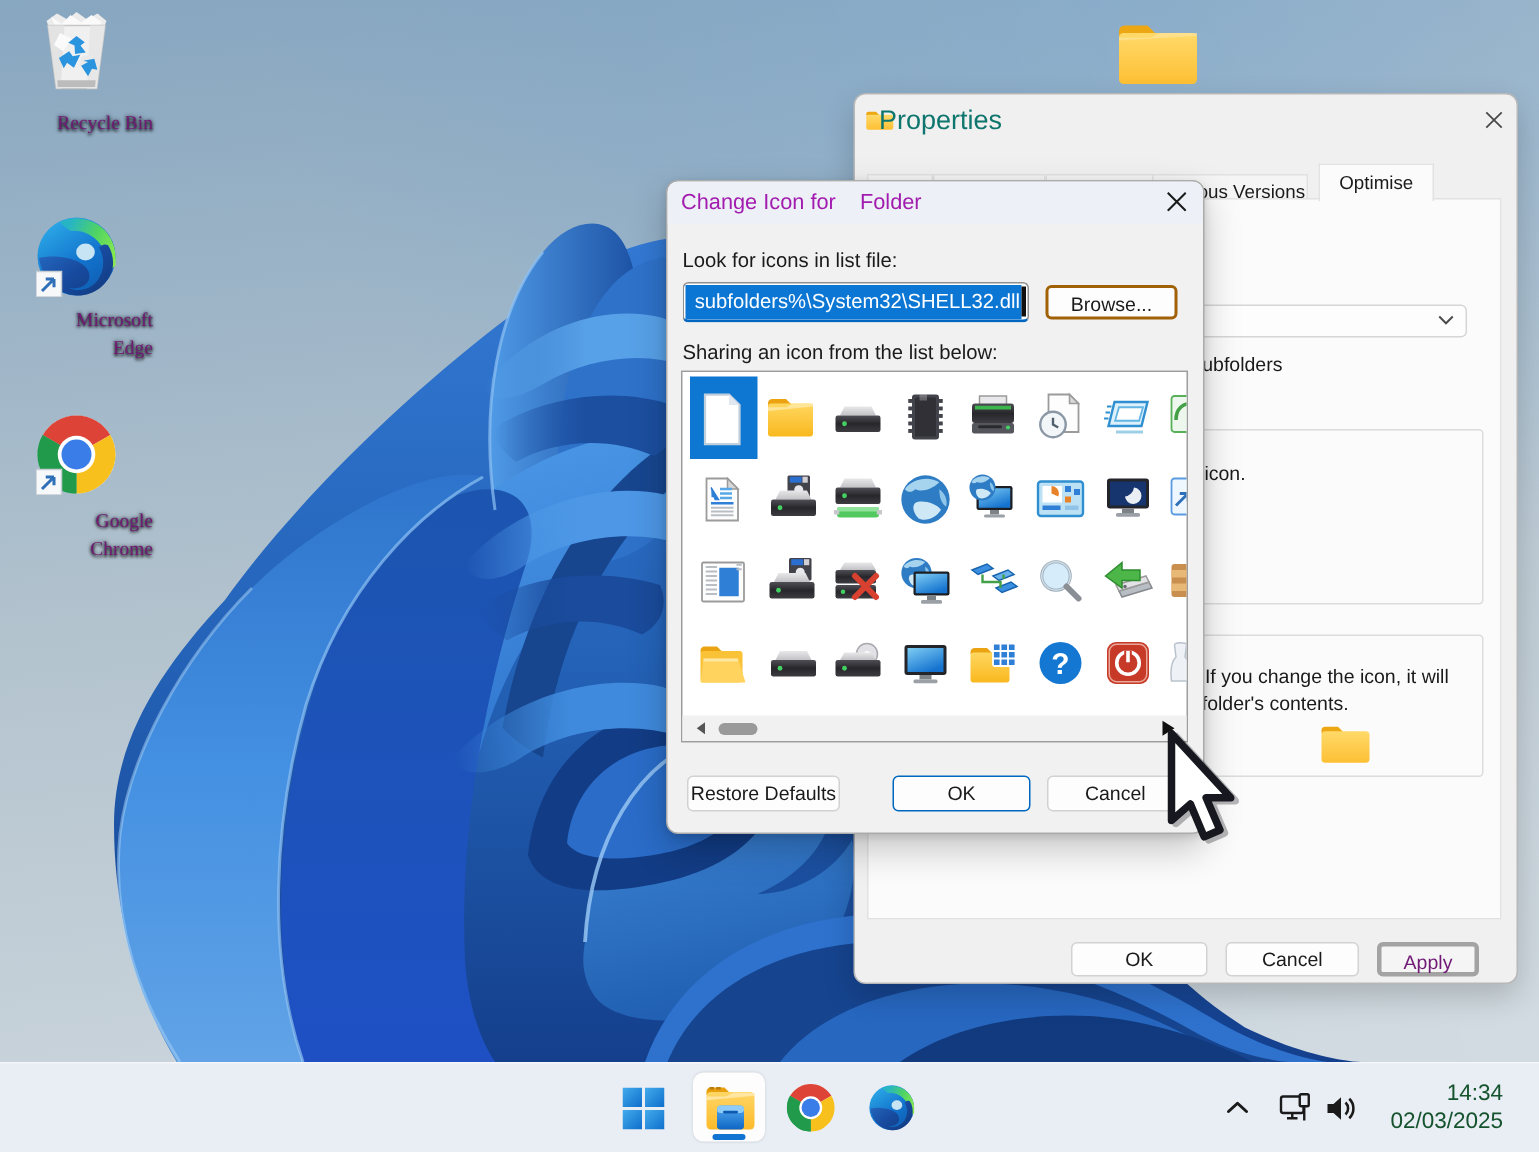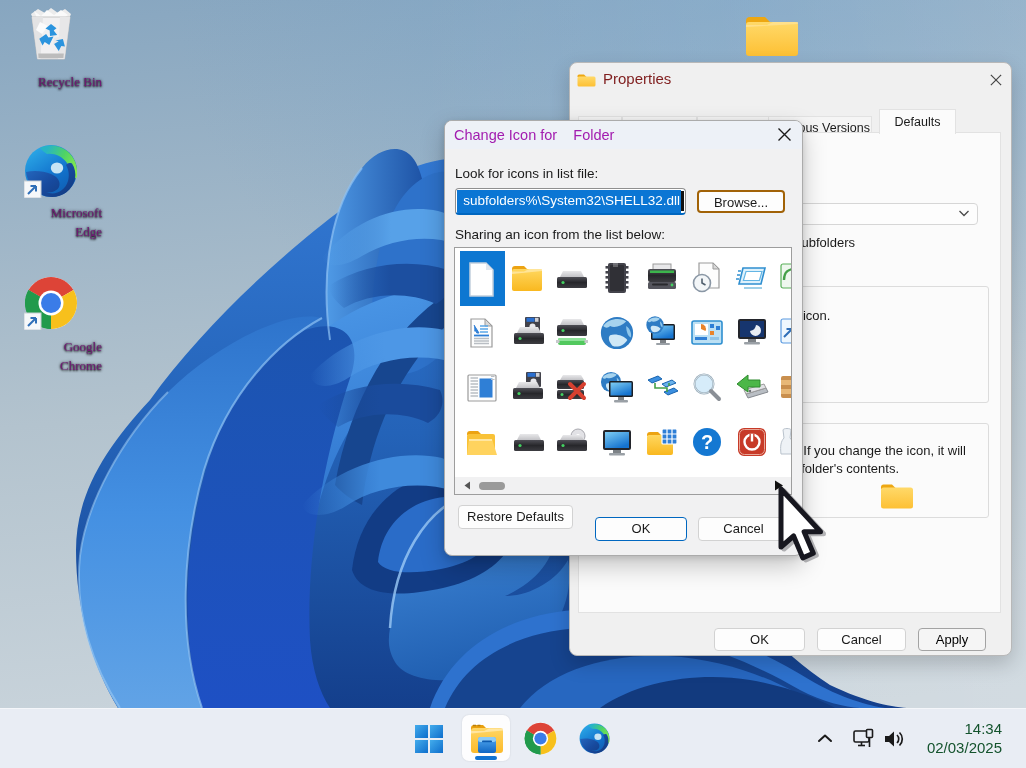--- a/index.html
+++ b/index.html
@@ -182,30 +182,30 @@
  <rect x="1" y="9" width="52" height="34" rx="3" fill="url(#fgrad)"></rect>
  <path d="M1,12 L22,12 L28,9 L53,9 L53,11 L1,14 Z" fill="#ffe49a" opacity="0.7"></path>
 </svg>
 
 <div class="abs" style="left:569px;top:62px;width:443px;height:594px;background:#f0f0f0;border-radius:8px;border:1px solid #b8b8b8;box-shadow:0 8px 20px rgba(0,0,0,0.18);overflow:hidden">
 
   <svg class="abs" style="left:7px;top:10px" width="19" height="14" viewBox="0 0 19 14">
    <path d="M0.5,3 Q0.5,1.5 2,1.5 L7,1.5 L9.5,4 L0.5,4 Z" fill="#eda712"></path>
    <rect x="0.5" y="3.5" width="18" height="10" rx="1.5" fill="url(#fgrad)"></rect>
   </svg>
-  <div class="abs" style="left:33px;top:7px;font-size:15px;color:#7f1d1d">Properties</div>
+  <div class="abs" style="left:16px;top:7px;font-size:18px;color:#0f766e">Properties</div>
   <svg class="abs" style="left:420px;top:11px" width="12" height="12" viewBox="0 0 14 14">
    <path d="M1,1 L13,13 M13,1 L1,13" stroke="#4a4a4a" stroke-width="1.4"></path>
   </svg>
 
   <div class="abs" style="left:8px;top:53px;width:44px;height:24px;background:#f5f5f5;border:1px solid #e2e2e2;font-size:13px;color:#1a1a1a;text-align:center;line-height:22px">General</div>
   <div class="abs" style="left:52px;top:53px;width:75px;height:24px;background:#f5f5f5;border:1px solid #e2e2e2;font-size:13px;color:#1a1a1a;text-align:center;line-height:22px">Sharing</div>
   <div class="abs" style="left:127px;top:53px;width:75px;height:24px;background:#f5f5f5;border:1px solid #e2e2e2;font-size:13px;color:#1a1a1a;text-align:center;line-height:22px">Security</div>
   <div class="abs" style="left:198px;top:53px;width:104px;height:24px;background:#f5f5f5;border:1px solid #e2e2e2;font-size:12.5px;color:#1a1a1a;text-align:center;line-height:22px;white-space:nowrap;overflow:hidden">Previous Versions</div>
-  <div class="abs" style="left:309px;top:46px;width:77px;height:25px;background:#fbfbfb;border:1px solid #e2e2e2;border-bottom:none;font-size:12.5px;color:#1a1a1a;text-align:center;line-height:24px;z-index:3">Defaults</div>
+  <div class="abs" style="left:309px;top:46px;width:77px;height:25px;background:#fbfbfb;border:1px solid #e2e2e2;border-bottom:none;font-size:12.5px;color:#1a1a1a;text-align:center;line-height:24px;z-index:3">Optimise</div>
 
   <div class="abs" style="left:8px;top:69px;width:423px;height:481px;background:#fbfbfb;border:1px solid #e2e2e2"></div>
   <div class="abs" style="left:28px;top:88px;font-size:13px;color:#1a1a1a">What kind of folder do you want?</div>
   <div class="abs" style="left:28px;top:112px;font-size:13px;color:#1a1a1a">Optimise this folder for:</div>
 
   <div class="abs" style="left:28px;top:140px;width:380px;height:22px;background:#fdfdfd;border:1px solid #d6d6d6;border-radius:4px;font-size:13px;color:#1a1a1a;line-height:20px;padding-left:9px">General items</div>
   <svg class="abs" style="left:388px;top:146px" width="12" height="9" viewBox="0 0 12 9">
    <path d="M1.5,2 L6,6.5 L10.5,2" stroke="#4a4a4a" stroke-width="1.3" fill="none"></path>
   </svg>
 
@@ -220,21 +220,21 @@
   <div class="abs" style="left:40px;top:354px;background:#fbfbfb;padding:0 4px;font-size:13px;color:#1a1a1a">Folder icons</div>
   <div class="abs" style="left:48px;top:380px;font-size:13px;color:#1a1a1a">You can change the folder icon. If you change the icon, it will</div>
   <div class="abs" style="left:44px;top:398px;font-size:13px;color:#1a1a1a">no longer show a preview of the folder's contents.</div>
   <svg class="abs" style="left:310px;top:419px" width="34" height="28" viewBox="0 0 34 28">
    <path d="M1,5 Q1,2.5 3.5,2.5 L12,2.5 L16.5,7 L1,7 Z" fill="#eda712"></path>
    <rect x="1" y="5.5" width="32" height="21" rx="2.5" fill="url(#fgrad)"></rect>
   </svg>
 
   <div class="abs" style="left:144px;top:565px;width:91px;height:23px;background:#fdfdfd;border:1px solid #d2d2d2;border-radius:4px;font-size:13px;color:#1a1a1a;text-align:center;line-height:21px">OK</div>
   <div class="abs" style="left:247px;top:565px;width:89px;height:23px;background:#fdfdfd;border:1px solid #d2d2d2;border-radius:4px;font-size:13px;color:#1a1a1a;text-align:center;line-height:21px">Cancel</div>
-  <div class="abs" style="left:348px;top:565px;width:68px;height:23px;background:#f5f5f5;border:1px solid #a3a3a3;border-radius:4px;font-size:13px;color:#000000;text-align:center;line-height:21px">Apply</div>
+  <div class="abs" style="left:348px;top:565px;width:68px;height:23px;background:#f5f5f5;border:3px solid #a3a3a3;border-radius:4px;font-size:13px;color:#701a75;text-align:center;line-height:21px">Apply</div>
 </div>
 
 <div class="abs" style="left:444px;top:120px;width:359px;height:436px;background:#f1f1f2;border-radius:8px;border:1px solid #ababab;box-shadow:0 10px 24px rgba(0,0,0,0.22), 0 2px 6px rgba(0,0,0,0.12);overflow:hidden">
   <div class="abs" style="left:0;top:0;width:100%;height:28px;background:#edf1f7"></div>
   <div class="abs" style="left:9px;top:6px;font-size:14.5px;color:#a21caf">Change Icon for&nbsp;&nbsp;&nbsp;&nbsp;Folder</div>
   <svg class="abs" style="left:333px;top:7px" width="13" height="13" viewBox="0 0 13 13">
    <path d="M0.5,0.5 L12.5,12.5 M12.5,0.5 L0.5,12.5" stroke="#1a1a1a" stroke-width="1.4"></path>
   </svg>
   <div class="abs" style="left:10px;top:45px;font-size:13.5px;color:#1a1a1a">Look for icons in list file:</div>
 
@@ -501,21 +501,21 @@
       <svg class="abs" style="left:8px;top:4px" width="8" height="9" viewBox="0 0 8 9">
           <path d="M7,0.5 L1.5,4.5 L7,8.5 Z" fill="#555"></path>
         </svg>
       <div class="abs" style="left:24px;top:4.5px;width:26px;height:8px;background:#9a9a9a;border-radius:4px"></div>
       <svg class="abs" style="left:319px;top:3px" width="10" height="11" viewBox="0 0 10 11">
           <path d="M1,0.5 L9,5.5 L1,10.5 Z" fill="#111"></path>
         </svg>
     </div>
   </div>
 
-  <div class="abs" style="left:13px;top:384px;width:115px;height:24px;background:#fdfdfd;border:1px solid #d2d2d2;border-radius:4px;font-size:13px;color:#1a1a1a;text-align:center;line-height:22px">Restore Defaults</div>
+  <div class="abs" style="left:13px;top:396px;width:102px;height:24px;background:#fdfdfd;border:1px solid #d2d2d2;border-radius:4px;font-size:13px;color:#1a1a1a;text-align:center;line-height:22px">Restore Defaults</div>
   <div class="abs" style="left:150px;top:396px;width:92px;height:24px;background:#fdfdfd;border:1.5px solid #0067c0;border-radius:4px;font-size:13px;color:#1a1a1a;text-align:center;line-height:21px">OK</div>
   <div class="abs" style="left:253px;top:396px;width:91px;height:24px;background:#fdfdfd;border:1px solid #d2d2d2;border-radius:4px;font-size:13px;color:#1a1a1a;text-align:center;line-height:22px">Cancel</div>
 </div>
 
 <svg class="abs" style="left:777px;top:486px;z-index:50" width="52" height="78" viewBox="0 0 52 78">
  <polygon points="4,3 4,61 16.6,50 25.8,71.9 36.3,67.3 27.1,45.8 43.5,45.8" fill="#fff" stroke="#17171f" stroke-width="5" stroke-linejoin="round" opacity="0.3" transform="translate(3,2)"></polygon>
  <polygon points="4,3 4,61 16.6,50 25.8,71.9 36.3,67.3 27.1,45.8 43.5,45.8" fill="#fff" stroke="#17171f" stroke-width="5" stroke-linejoin="round"></polygon>
 </svg>
 
 <div class="abs" style="left:0;top:708px;width:1026px;height:60px;background:#e9edf4;border-top:1px solid rgba(255,255,255,0.5)"></div>

